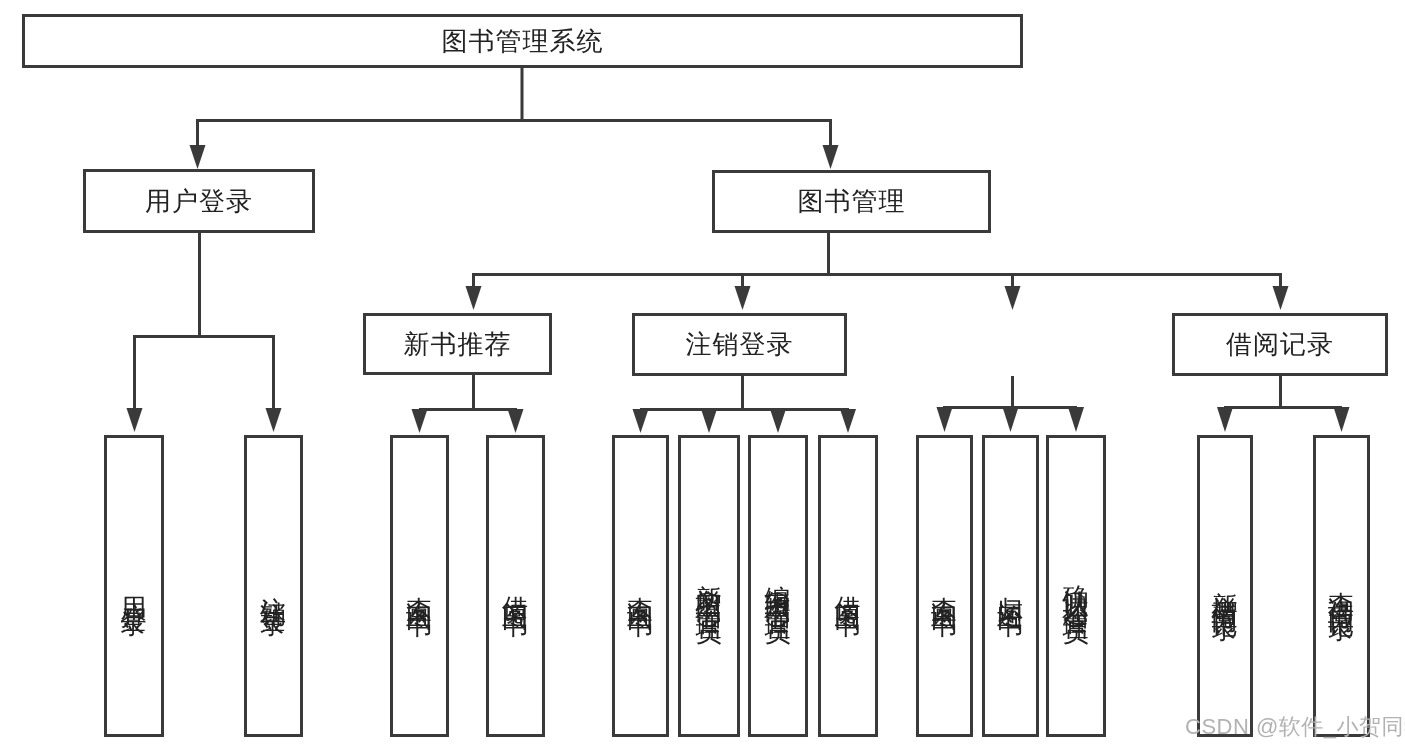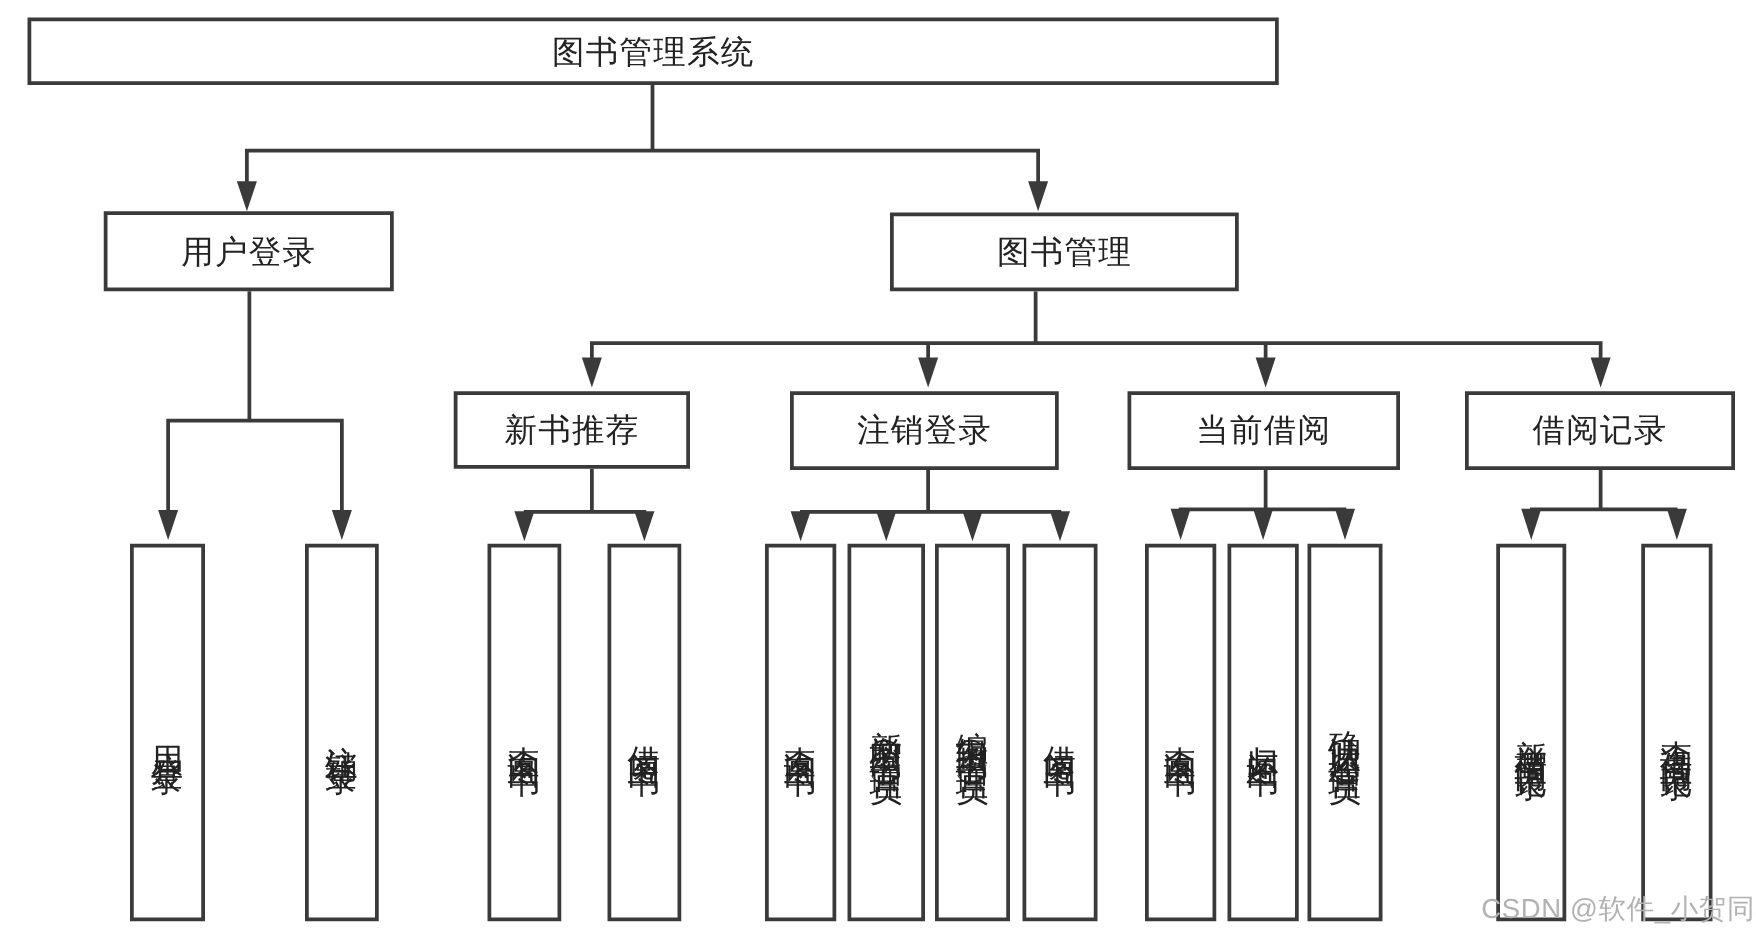--- a/index.html
+++ b/index.html
@@ -103,23 +103,20 @@
   <div class="node n-bmgmt">
     <span class="lbl">图书管理</span>
   </div>
 
   <div class="node n-nbr">
     <span class="lbl">新书推荐</span>
   </div>
   <div class="node n-bb">
     <span class="lbl">注销登录</span>
   </div>
-  <div class="node n-cb">
-    <span class="lbl">当前借阅</span>
-  </div>
   <div class="node n-br">
     <span class="lbl">借阅记录</span>
   </div>
 
   <div class="node v-node leaf l-u1">
     <span class="lbl">用户登录</span>
   </div>
   <div class="node v-node leaf l-u2">
     <span class="lbl">注销登录</span>
   </div>

